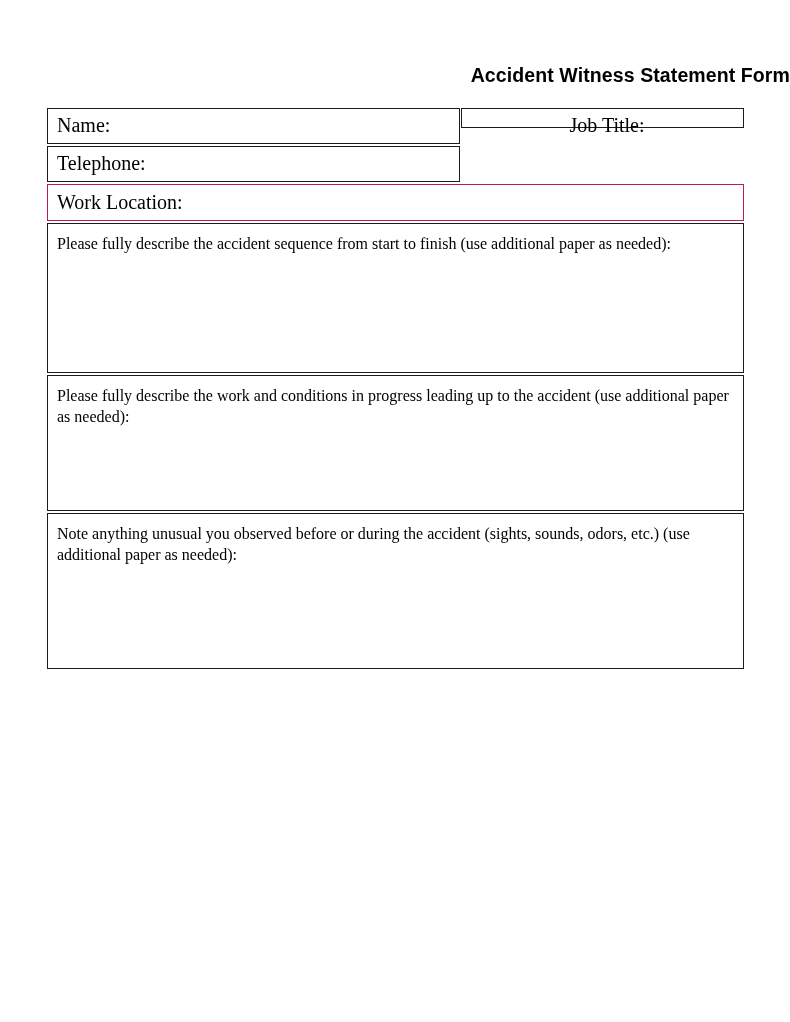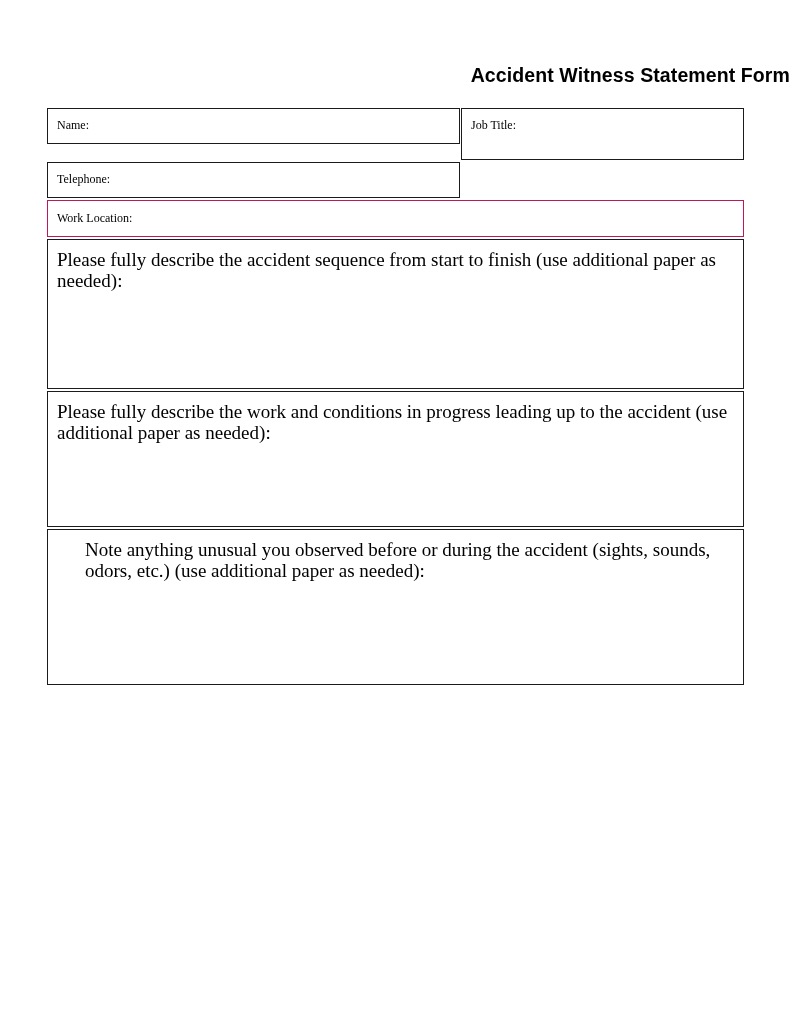--- a/index.html
+++ b/index.html
@@ -65,28 +65,29 @@
     border: 1px solid #1b1b1b;
     background: #ffffff;
     box-sizing: border-box;
   }
   .split-row .cell-left {
     width: 413px;
     height: 36px;
   }
   .split-row .cell-right {
     width: 283px;
-    height: 52px;
+    height: 20px;
     margin-left: 1px;
+    text-align: center;
   }
 
   .field-label {
     display: block;
     padding: 8px 0 0 9px;
-    font-size: 12px;
+    font-size: 20px;
     line-height: 17px;
     white-space: nowrap;
   }
 
   .row-full {
     height: 37px;
   }
   .row-full .field-label {
     padding-top: 9px;
   }
@@ -95,28 +96,28 @@
   .answer-box {
     border: 1px solid #1b1b1b;
     background: #ffffff;
     box-sizing: border-box;
     margin-bottom: 2px;
     position: relative;
   }
   .answer-prompt {
     display: block;
     padding: 10px 12px 0 9px;
-    font-size: 19px;
+    font-size: 16px;
     line-height: 20.5px;
     text-align: left;
   }
 
   .box-1 { height: 150px; }
   .box-2 { height: 136px; }
-  .box-3 { height: 156px; padding-left: 28px; }
+  .box-3 { height: 156px; }
   .box-4 { height: 158px; }
 
   .answer-area {
     width: 100%;
     height: 1px;
   }
 </style>
 </head>
 <body>
 

